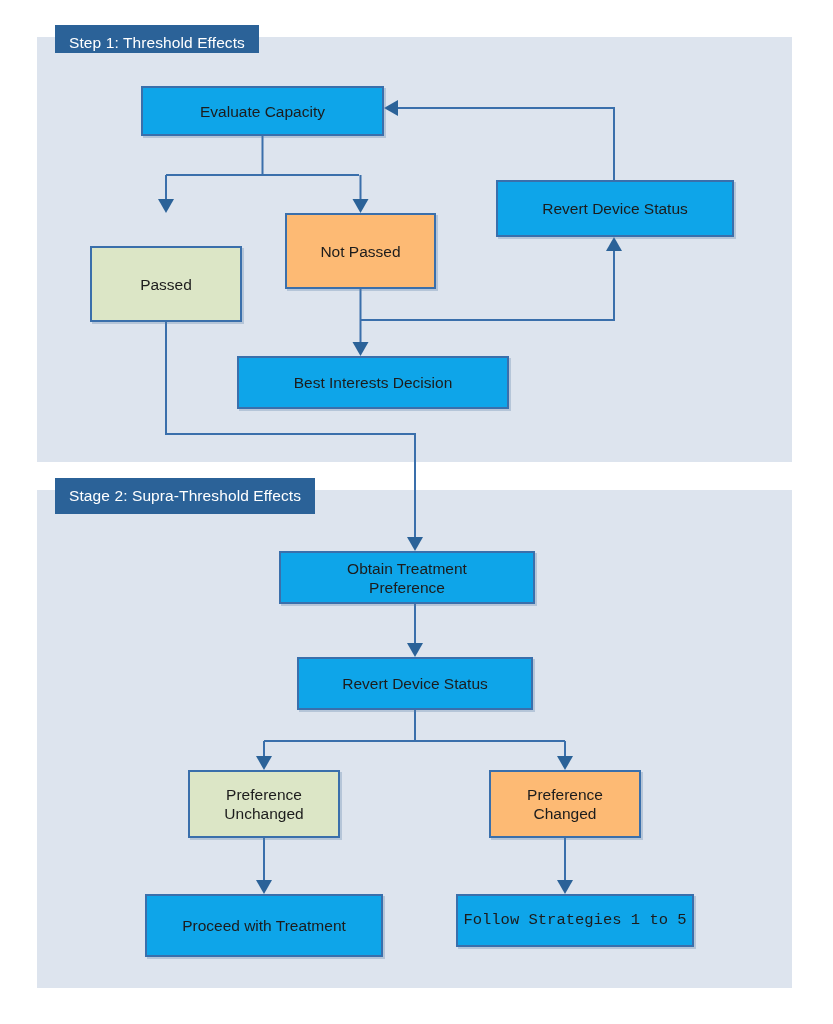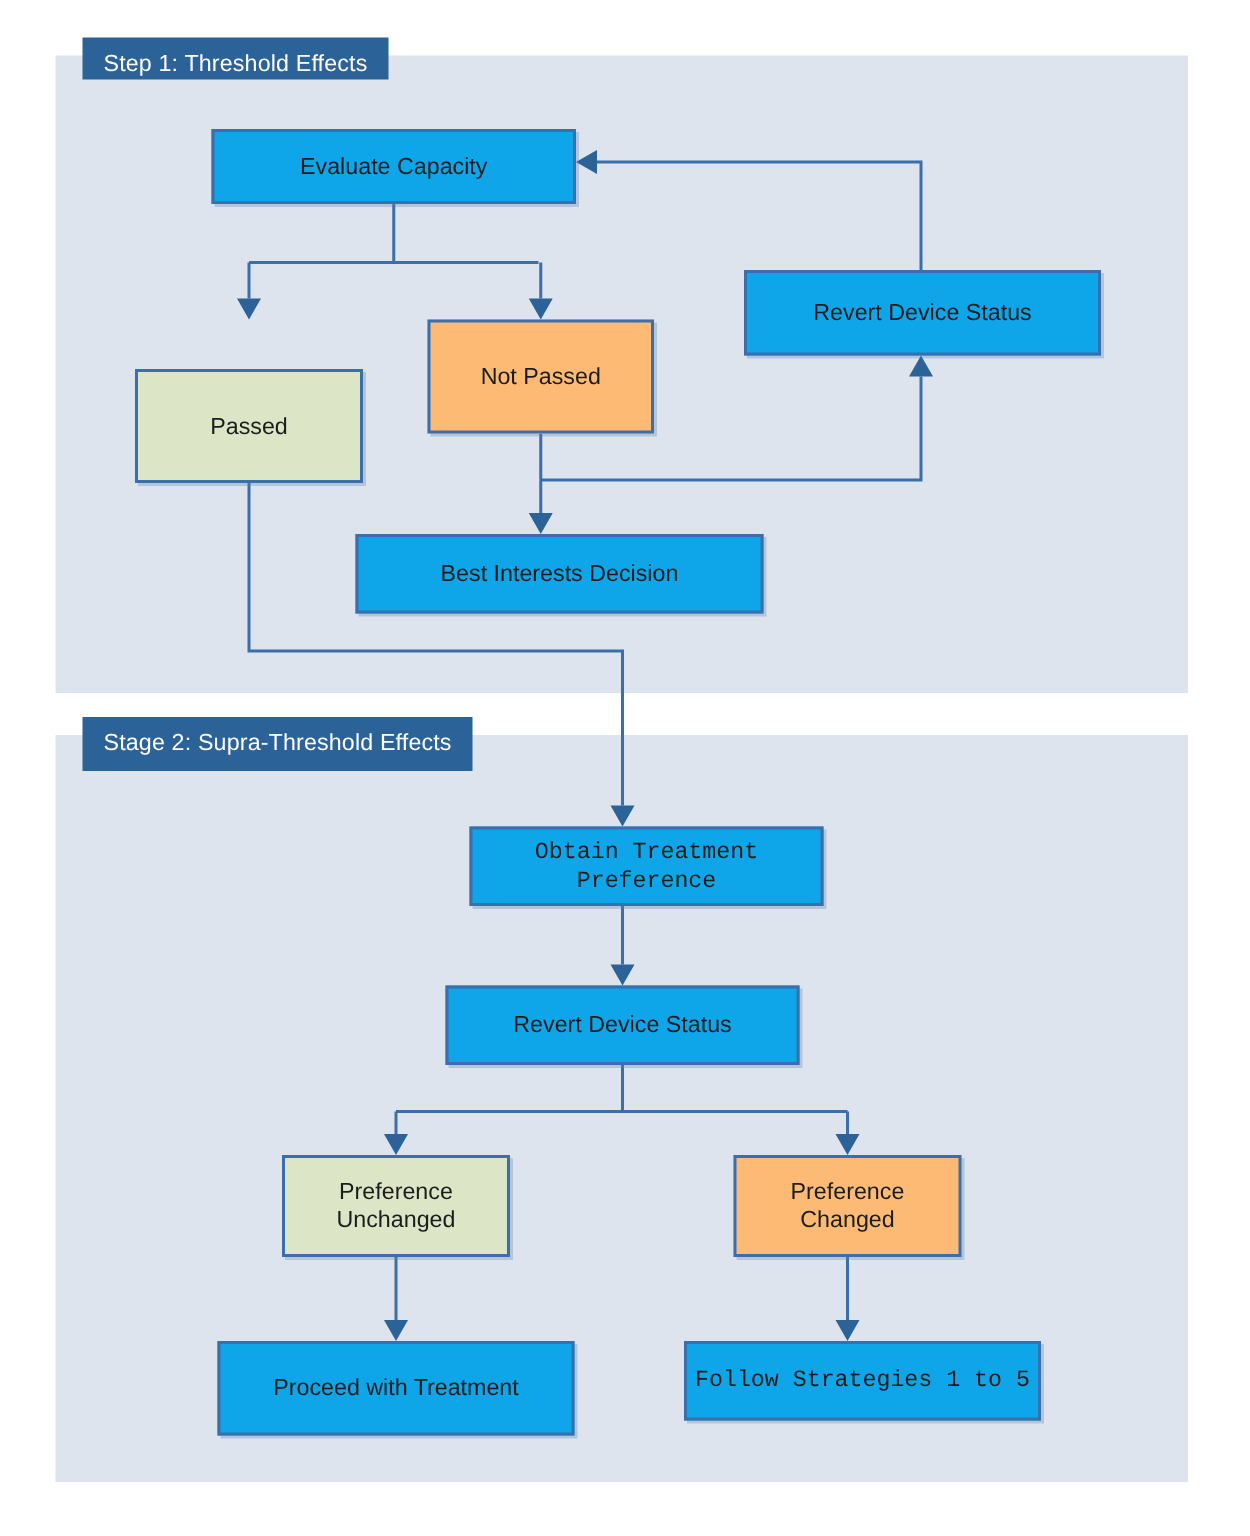--- a/index.html
+++ b/index.html
@@ -65,21 +65,21 @@
   .node.green { background: #dce6c6; }
   .node.pink  { background: #fdba74; }
 
   
   #node-evaluate-capacity   { left: 141px; top: 86px;  width: 243px; height: 50px; }
   #node-passed              { left: 90px;  top: 213px; width: 152px; height: 76px; margin-top: 33px; }
   #node-not-passed          { left: 285px; top: 213px; width: 151px; height: 76px; }
   #node-revert-1            { left: 496px; top: 180px; width: 238px; height: 57px; }
   #node-best-interests      { left: 237px; top: 356px; width: 272px; height: 53px; }
 
-  #node-obtain-treatment    { left: 313px; top: 551px; width: 236px; height: 53px; font-family: Liberation Mono, monospace; }
+  #node-obtain-treatment    { left: 279px; top: 551px; width: 256px; height: 53px; }
   #node-revert-2            { left: 297px; top: 657px; width: 236px; height: 53px; }
   #node-pref-unchanged      { left: 188px; top: 770px; width: 152px; height: 68px; }
   #node-pref-changed        { left: 489px; top: 770px; width: 152px; height: 68px; }
   #node-proceed             { left: 145px; top: 894px; width: 238px; height: 63px; }
   #node-follow-strategies   { left: 456px; top: 894px; width: 238px; height: 53px; font-family: Liberation Mono, monospace; }
 
   
   #edges {
     position: absolute;
     left: 0; top: 0;

